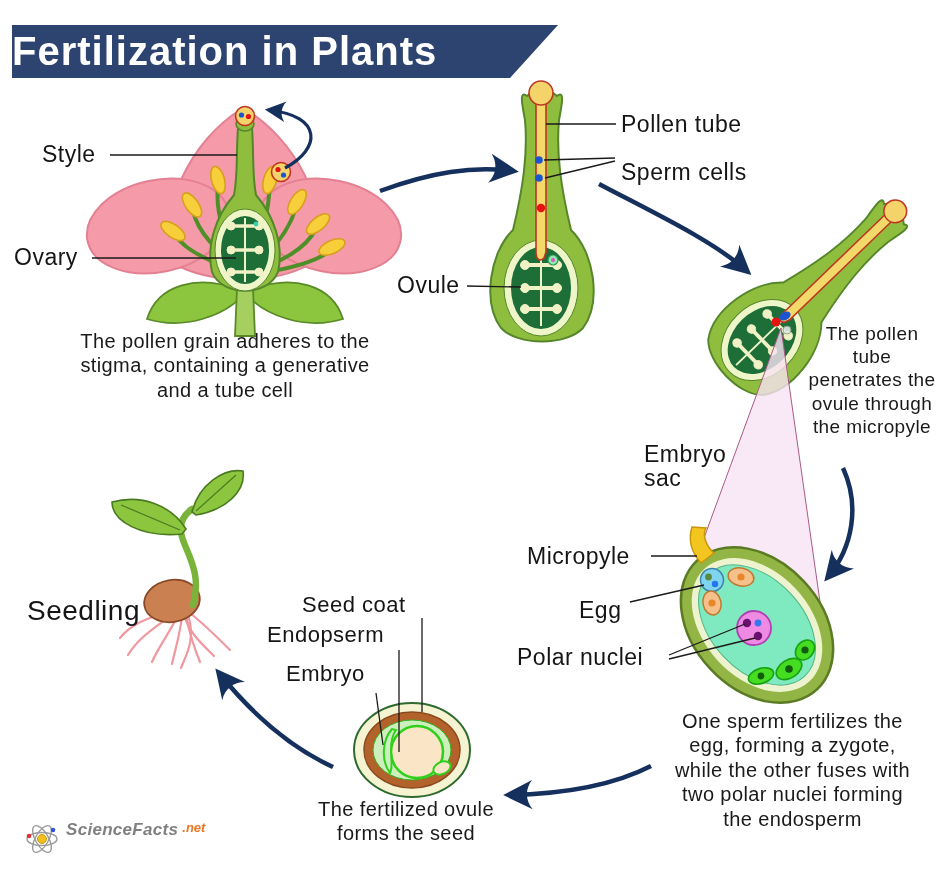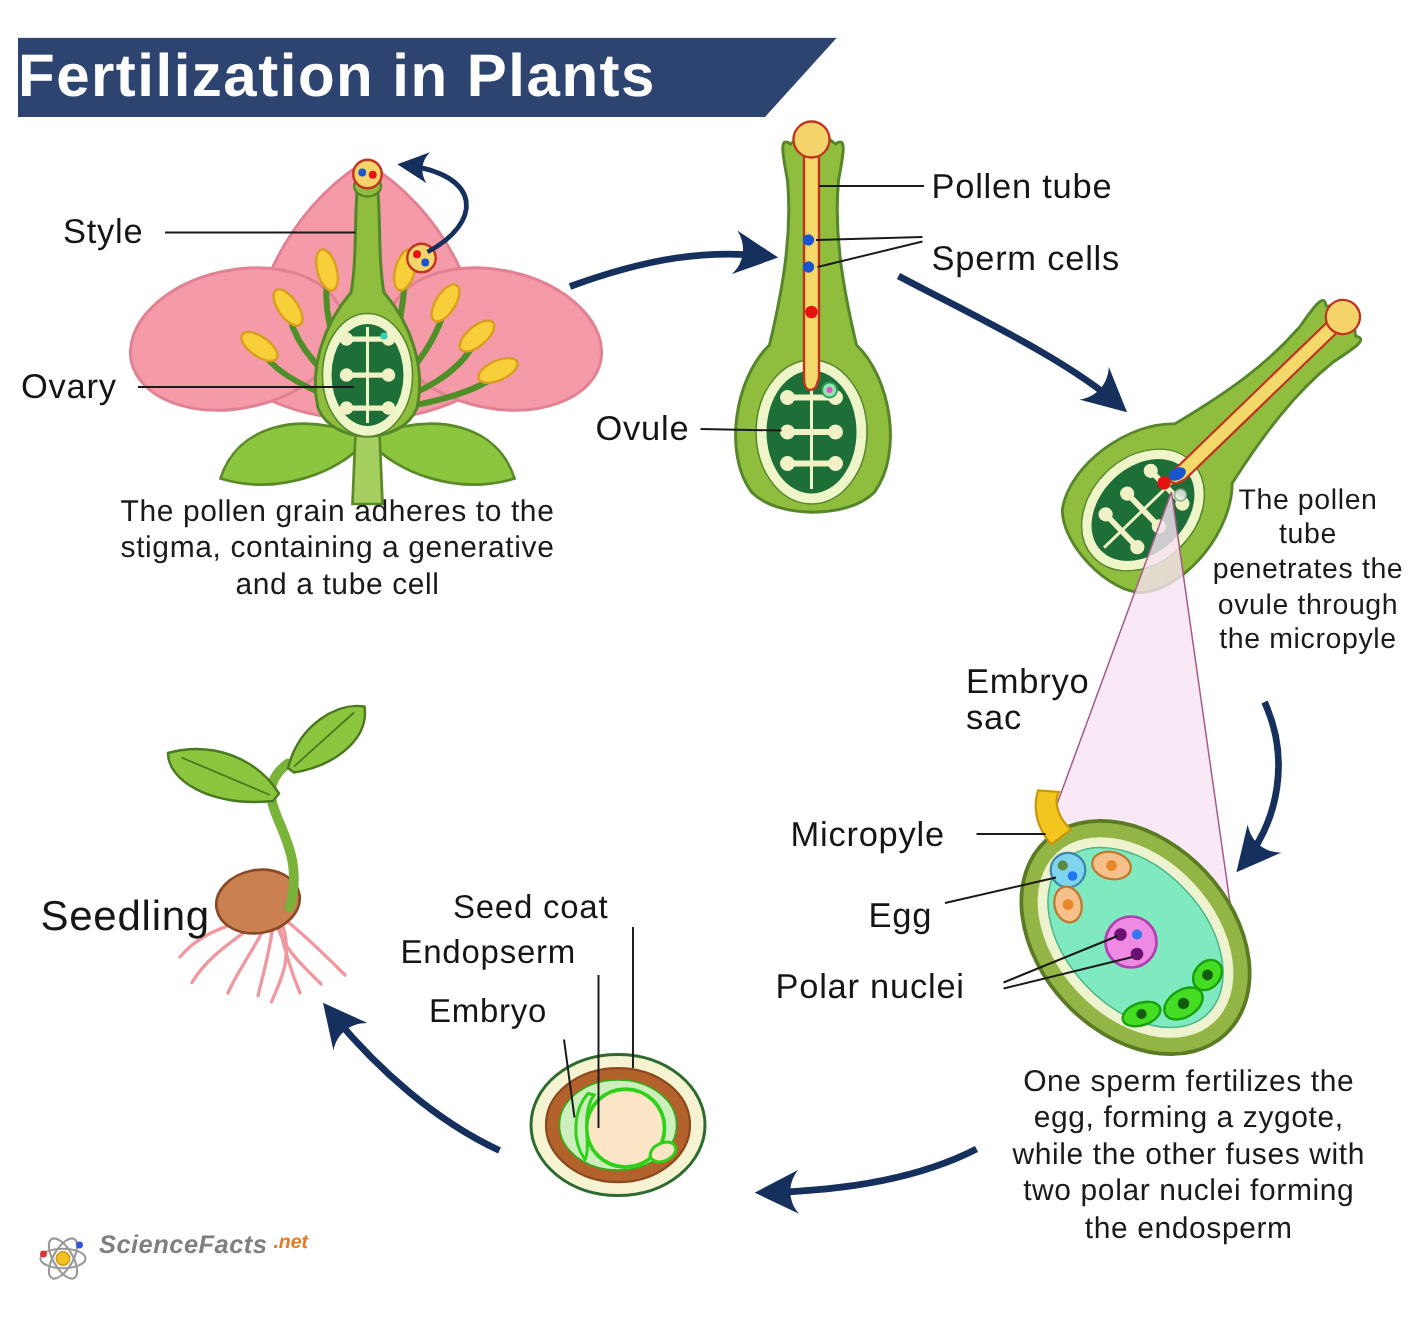--- a/index.html
+++ b/index.html
@@ -245,20 +245,21 @@
   <div class="lbl" style="left:579px;top:577px;margin-top:21px;">Egg</div>
   <div class="lbl" style="left:517px;top:645px;">Polar nuclei</div>
   <div class="lbl small" style="left:302px;top:593px;">Seed coat</div>
   <div class="lbl small" style="left:267px;top:623px;">Endopserm</div>
   <div class="lbl small" style="left:286px;top:662px;">Embryo</div>
   <div class="lbl" style="left:27px;top:596px;font-size:28px;">Seedling</div>
 
   <div class="cap" style="left:75px;top:329px;width:300px;">The pollen grain adheres to the stigma, containing a generative and a tube cell</div>
   <div class="cap right" style="left:806px;top:322px;width:132px;">The pollen tube penetrates the ovule through the micropyle</div>
   <div class="cap" style="left:675px;top:709px;width:235px;">One sperm fertilizes the egg, forming a zygote, while the other fuses with two polar nuclei forming the endosperm</div>
+  <div class="cap" style="left:300px;top:797px;width:212px;">The fertilized ovule forms the seed</div>
 
   <div class="logo">
     <svg width="40" height="38" viewBox="0 0 40 38">
       <g fill="none" stroke="#999999" stroke-width="1.4">
         <ellipse cx="20" cy="19" rx="15" ry="6.5"></ellipse>
         <ellipse cx="20" cy="19" rx="15" ry="6.5" transform="rotate(60 20 19)"></ellipse>
         <ellipse cx="20" cy="19" rx="15" ry="6.5" transform="rotate(-60 20 19)"></ellipse>
       </g>
       <circle cx="20" cy="19" r="4.5" fill="#f0c020" stroke="#d09a10" stroke-width="1"></circle>
       <circle cx="31" cy="10" r="2.3" fill="#3355dd"></circle>

